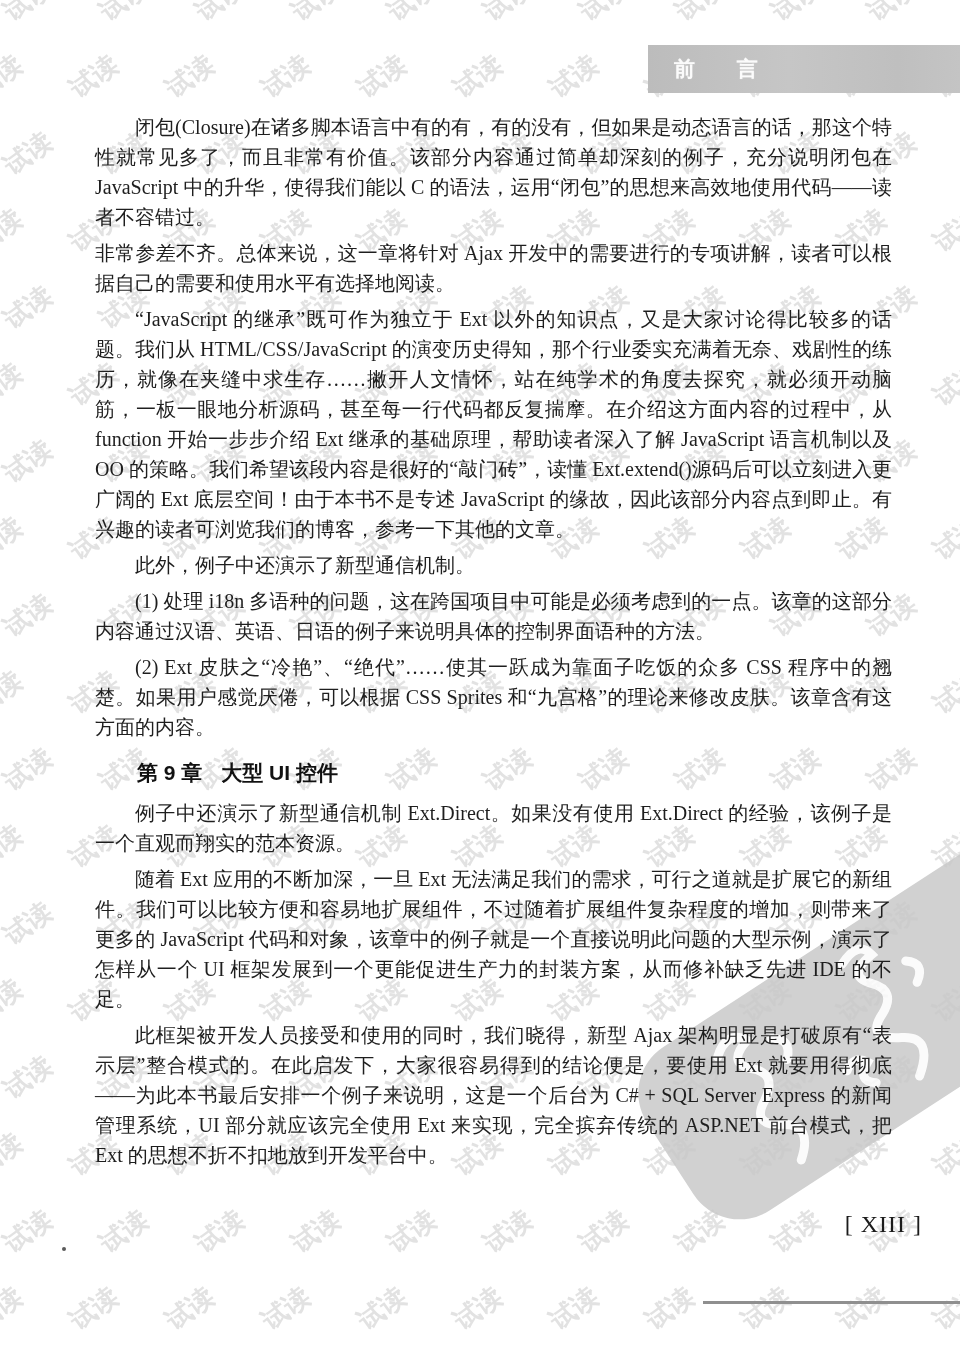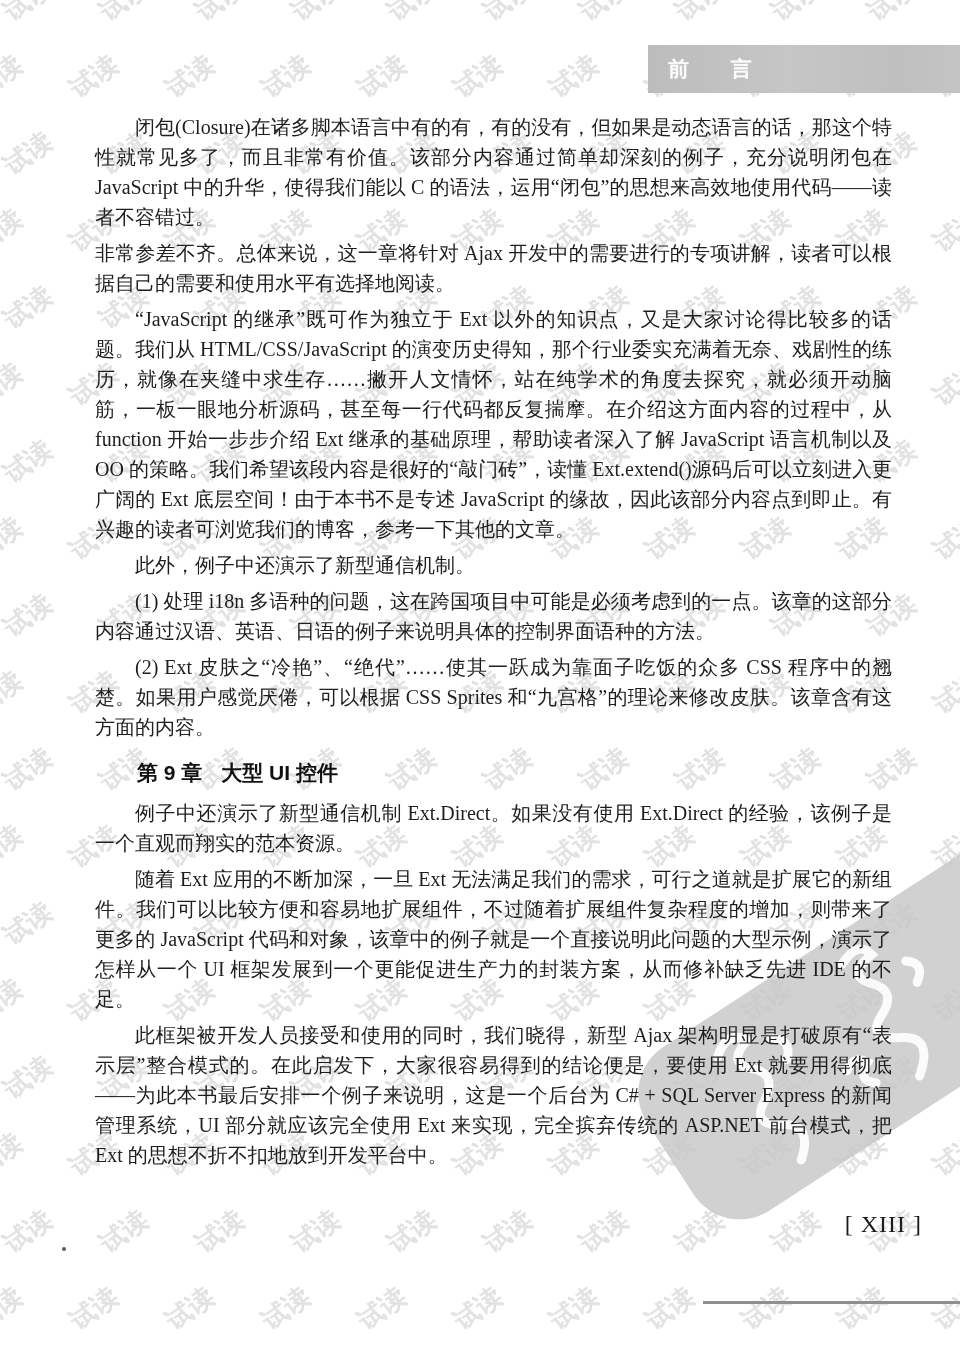--- a/index.html
+++ b/index.html
@@ -60,21 +60,21 @@
     z-index: 2;
     display: flex;
     align-items: center;
   }
   .header-band .title {
     font-family: "Liberation Sans", "DejaVu Sans", sans-serif;
     font-weight: bold;
     font-size: 21px;
     letter-spacing: 18px;
     color: rgba(255,255,255,0.85);
-    padding-left: 20px;
+    padding-left: 26px;
     text-shadow: 0 0 1px rgba(255,255,255,0.6);
   }
 
   
   .content {
     position: absolute;
     left: 95px;
     top: 112px;
     width: 797px;
     z-index: 2;

